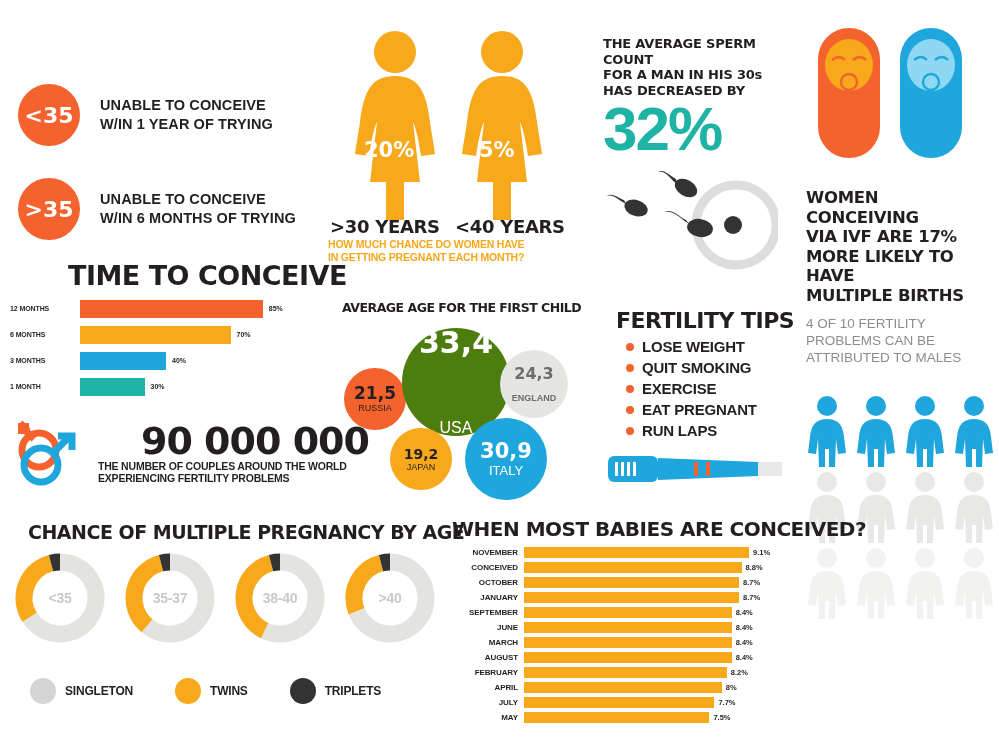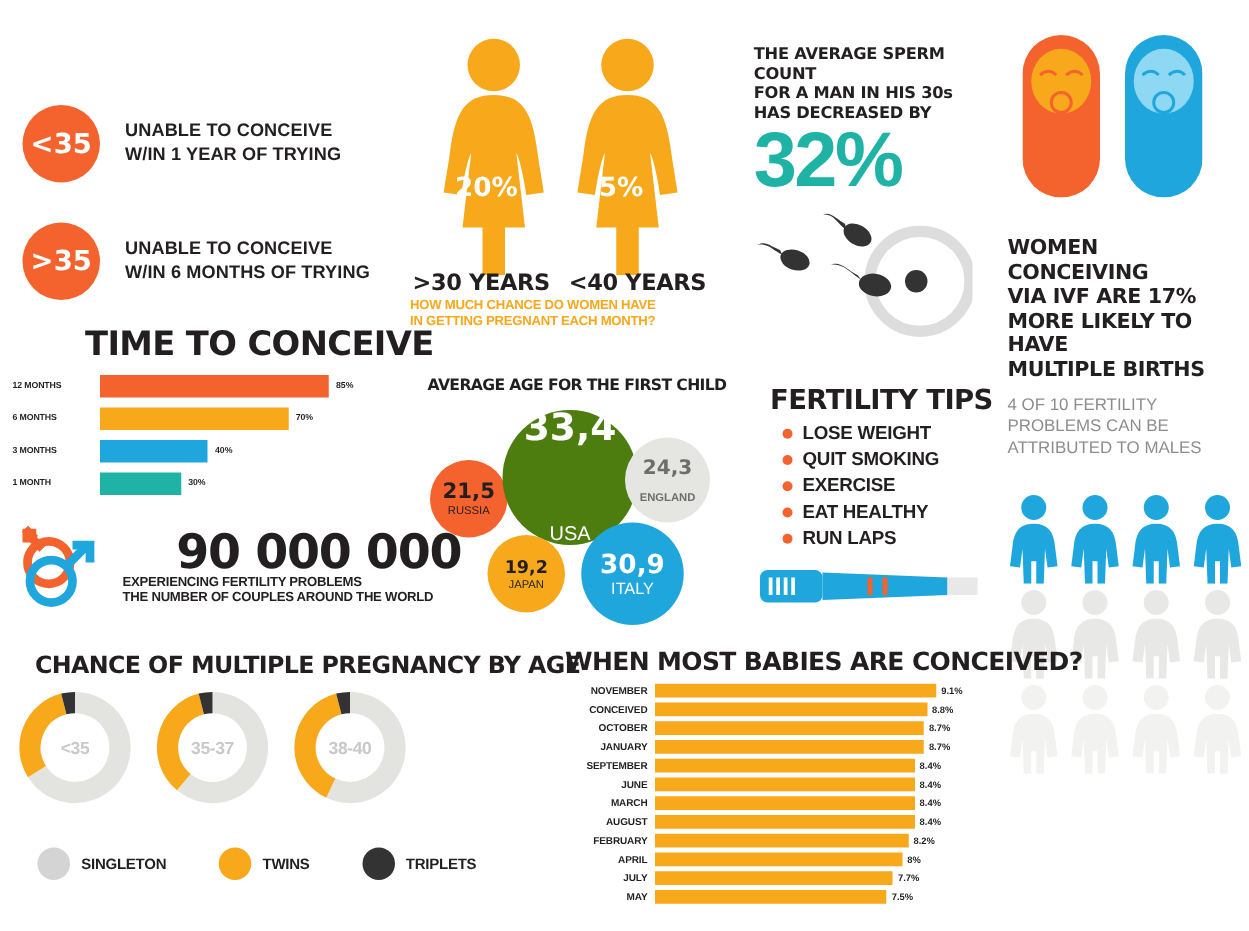--- a/index.html
+++ b/index.html
@@ -153,22 +153,22 @@
   </g>
   <g stroke="#1fa7dd" stroke-width="7" fill="none">
     <circle cx="31" cy="47" r="17"></circle>
     <path d="M45 33 L60 18"></path>
     <path d="M48 18 L62 18 L62 32" stroke-linejoin="miter"></path>
   </g>
 </svg>
 
 <div class="abs" style="left:98px; top:422px;">
   <div class="hdg big-num">90 000 000</div>
+  <div class="big-sub">THE NUMBER OF COUPLES AROUND THE WORLD</div>
   <div class="big-sub">EXPERIENCING FERTILITY PROBLEMS</div>
-  <div class="big-sub">THE NUMBER OF COUPLES AROUND THE WORLD</div>
 </div>
 
 <div class="abs" style="left:350px; top:30px;">
   <svg width="90" height="190" viewBox="0 0 90 190">
     <circle cx="45" cy="22" r="21" fill="#f7a81b"></circle>
     <path d="M45 46 C22 46 14 60 10 92 C8 106 6 116 5 124 L19 126 C21 112 24 98 27 92 L20 152 L36 152 L36 190 L54 190 L54 152 L70 152 L63 92 C66 98 69 112 71 126 L85 124 C84 116 82 106 80 92 C76 60 68 46 45 46 Z" fill="#f7a81b"></path>
   </svg>
   <div class="fig-pct" style="left:14px; top:108px;">20%</div>
 </div>
 
@@ -328,21 +328,21 @@
     <div class="tip">
       <span class="tip-dot"></span>
       <span class="tip-lbl">QUIT SMOKING</span>
     </div>
     <div class="tip">
       <span class="tip-dot"></span>
       <span class="tip-lbl">EXERCISE</span>
     </div>
     <div class="tip">
       <span class="tip-dot"></span>
-      <span class="tip-lbl">EAT HEALTHY</span>
+      <span class="tip-lbl">EAT PREGNANT</span>
     </div>
     <div class="tip">
       <span class="tip-dot"></span>
       <span class="tip-lbl">RUN LAPS</span>
     </div>
   </div>
 
 <svg class="abs" style="left:608px; top:448px;" width="180" height="40" viewBox="0 0 180 40">
   <rect x="0" y="8" width="50" height="26" rx="6" fill="#1fa7dd"></rect>
   <rect x="7" y="14" width="3" height="14" fill="#fff"></rect>
@@ -366,20 +366,25 @@
     <div class="donut-wrap"><svg width="92" height="92" viewBox="0 0 92 92">
         <path d="M 46 10 A 36 36 0 1 1 23.05273636904718 73.73847673992842" fill="none" stroke="#e3e3e0" stroke-width="17"></path>
         <path d="M 23.05273636904718 73.73847673992842 A 36 36 0 0 1 37.04716406206521 11.131006199369288" fill="none" stroke="#f7a81b" stroke-width="17"></path>
         <path d="M 37.04716406206521 11.131006199369288 A 36 36 0 0 1 45.99999999999999 10" fill="none" stroke="#333333" stroke-width="17"></path>
       </svg><div class="donut-lbl">35-37</div></div>
     <div class="donut-wrap"><svg width="92" height="92" viewBox="0 0 92 92">
         <path d="M 46 10 A 36 36 0 1 1 30.671945503657398 78.57377388877671" fill="none" stroke="#e3e3e0" stroke-width="17"></path>
         <path d="M 30.671945503657398 78.57377388877671 A 36 36 0 0 1 37.04716406206521 11.131006199369288" fill="none" stroke="#f7a81b" stroke-width="17"></path>
         <path d="M 37.04716406206521 11.131006199369288 A 36 36 0 0 1 45.99999999999999 10" fill="none" stroke="#333333" stroke-width="17"></path>
       </svg><div class="donut-lbl">38-40</div></div>
+    <div class="donut-wrap"><svg width="92" height="92" viewBox="0 0 92 92">
+        <path d="M 46 10 A 36 36 0 1 1 12.52804650802296 59.25248389664843" fill="none" stroke="#e3e3e0" stroke-width="17"></path>
+        <path d="M 12.52804650802296 59.25248389664843 A 36 36 0 0 1 37.04716406206521 11.131006199369288" fill="none" stroke="#f7a81b" stroke-width="17"></path>
+        <path d="M 37.04716406206521 11.131006199369288 A 36 36 0 0 1 45.99999999999999 10" fill="none" stroke="#333333" stroke-width="17"></path>
+      </svg><div class="donut-lbl">&gt;40</div></div>
   </div>
 
 <div class="abs" id="donut-legend" style="left:30px; top:678px; width:400px; display:flex; gap:42px;">
     <div class="legend-item">
       <span class="legend-dot" style="background: rgb(212, 212, 212);"></span>
       <span class="legend-lbl">SINGLETON</span>
     </div>
     <div class="legend-item">
       <span class="legend-dot" style="background: rgb(247, 168, 27);"></span>
       <span class="legend-lbl">TWINS</span>

